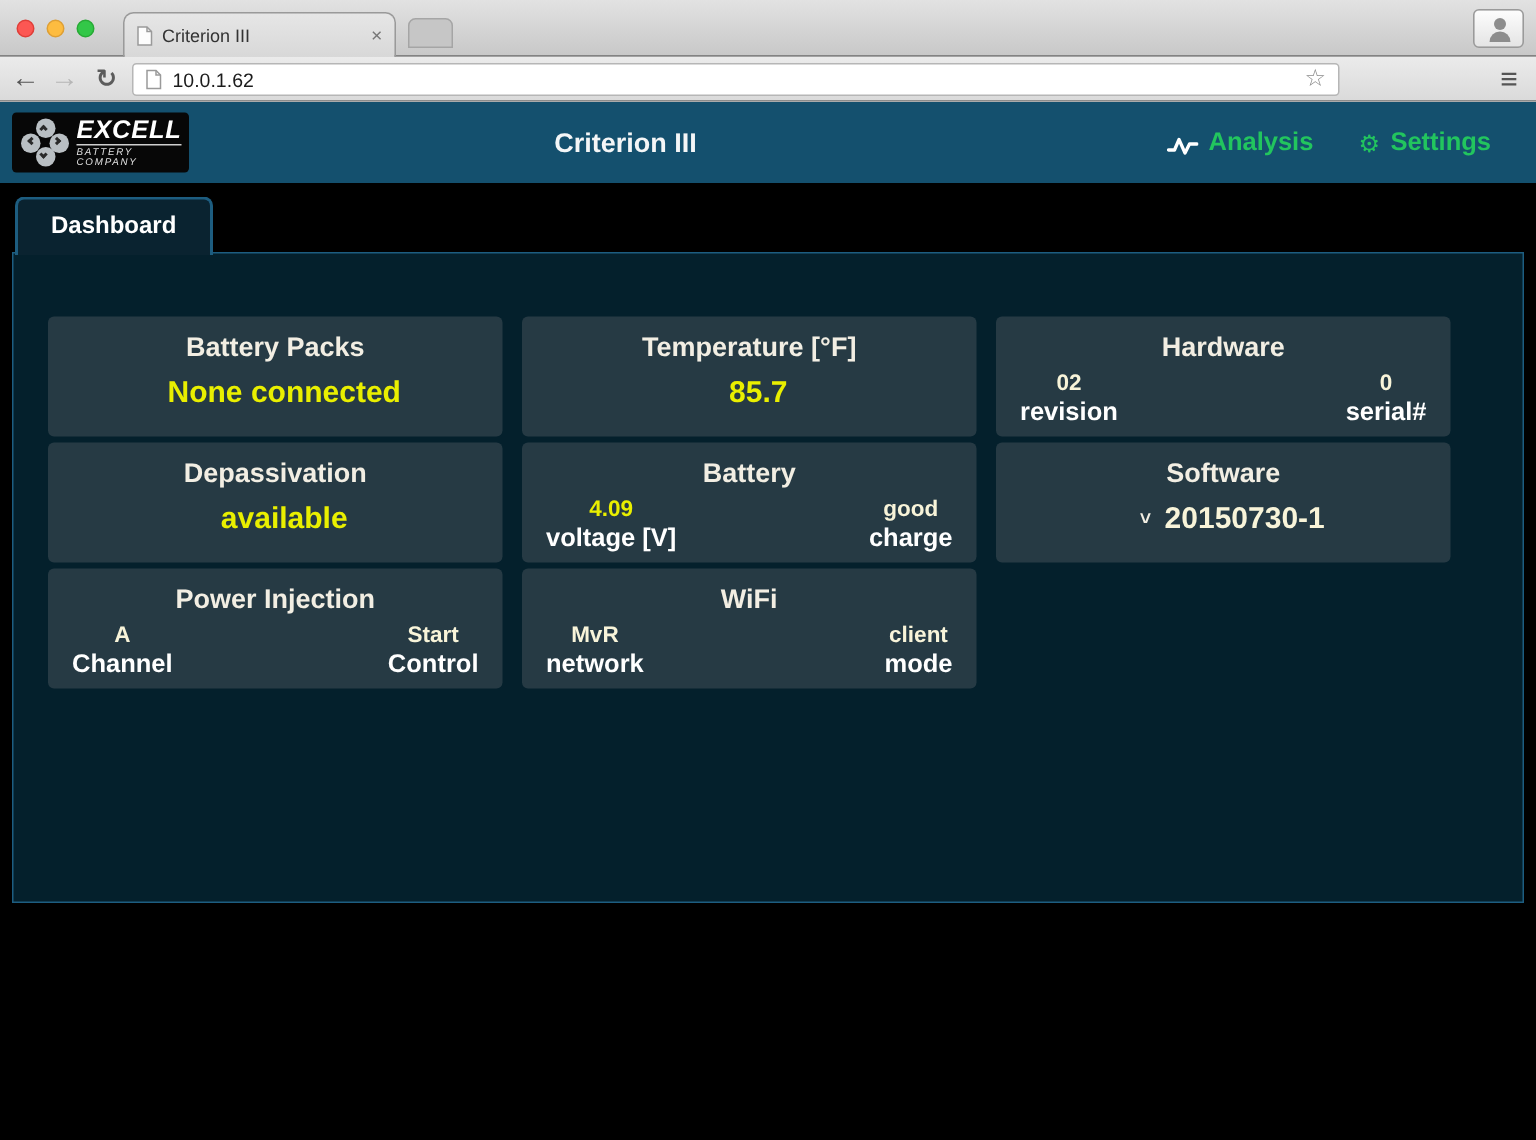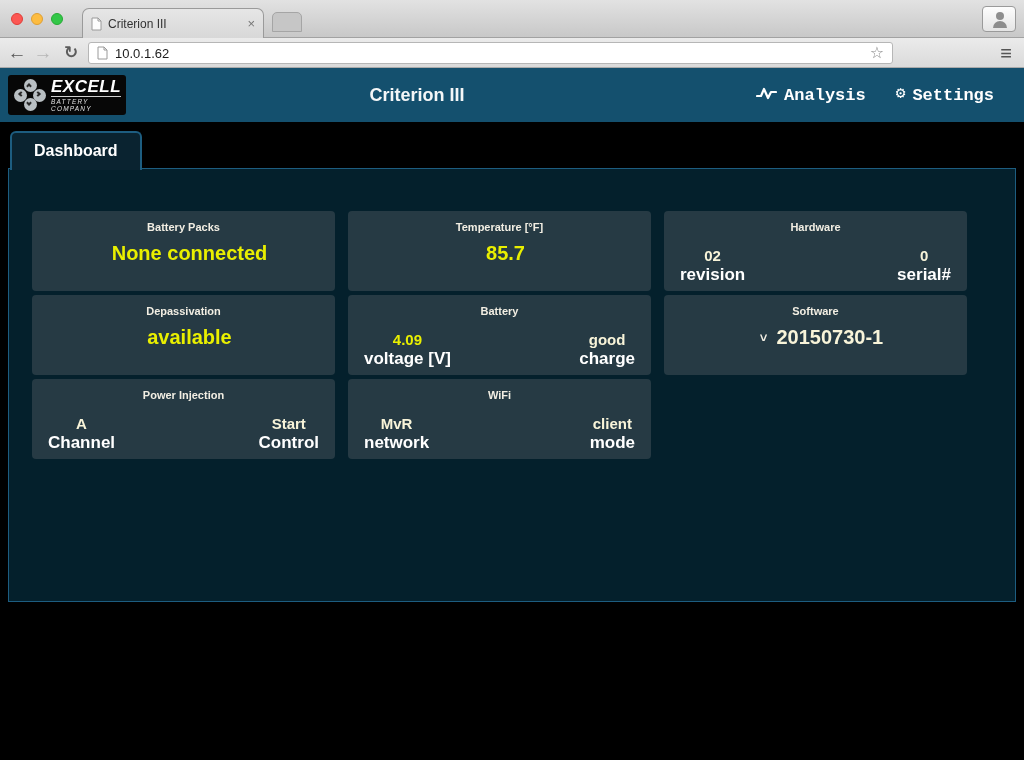--- a/index.html
+++ b/index.html
@@ -57,34 +57,34 @@
   .cl-left   { left:0; top:9.5px; }      .cl-left i   { transform:rotate(-45deg); left:4.5px;}
   .cl-right  { left:19px; top:9.5px; }   .cl-right i  { transform:rotate(135deg); left:2.5px;}
   .cl-bottom { left:9.5px; top:19px; }   .cl-bottom i { transform:rotate(225deg); top:2.5px;}
   .brand-text { margin-left:5px; color:#fff; }
   .brand-name { font-size:17px; font-weight:900; font-style:italic; letter-spacing:.5px; line-height:17px; }
   .brand-sub { font-size:6.5px; font-style:italic; letter-spacing:1.2px; color:#e0e0e0;
     border-top:1px solid #cfcfcf; margin-top:1px; padding-top:1px; }
   .nav-title { position:absolute; left:0; top:0; width:834px; height:54px; line-height:54px;
     text-align:center; color:#f4f6f7; font-size:18px; font-weight:600; }
   .nav-links { position:absolute; right:30px; top:0; height:54px; display:flex; align-items:center; gap:30px; }
-  .nav-link { display:flex; align-items:flex-start; gap:7px; color:#ffffff; font-size:17px; font-weight:bold; cursor:pointer;font-family:Liberation Mono, monospace; }
+  .nav-link { display:flex; align-items:flex-end; gap:7px; color:#22c55e; font-size:17px; font-weight:bold; cursor:pointer; }
   .gear-glyph { font-size:16px; line-height:1; }
 
   
   .content { position:absolute; top:122px; left:0; width:1024px; height:490px; background:#000; }
   .panel { position:absolute; left:8px; right:8px; top:46px; bottom:10px;
     background:var(--panel-bg,#04202c); border:1px solid var(--panel-border,#1d5d80); z-index:1; }
   .dash-tab { position:absolute; left:10px; top:9px; height:39px; z-index:2; padding:0 22px;
     background:#0a2330; border:2px solid var(--panel-border,#1d5d80); border-bottom:none;
     border-radius:6px 6px 0 0; color:#fff; font-size:16px; font-weight:bold; line-height:36px; cursor:pointer; }
   .cards { position:absolute; left:0; top:46px; width:1008px; padding:43px 0 0 32px;
     display:grid; grid-template-columns:repeat(3,303px); grid-auto-rows:80px; gap:4px 13px; z-index:2; }
   .card { background:var(--card-bg,#263a44); border-radius:4px; position:relative; color:#fff; }
-  .card-title { text-align:center; padding-top:10px; font-size:11px; font-weight:bold; color:#f2eee3; }
+  .card-title { text-align:center; padding-top:10px; font-size:18px; font-weight:bold; color:#f2eee3; }
   .val-center { text-align:center; margin-top:9px; font-size:20px; font-weight:bold; color:var(--accent-yellow,#e9ef00);padding-left:12px; }
   .val-center.cream { color:var(--value-cream,#f8f4d9); }
   .chev { font-size:13px; font-weight:bold; color:#f2eee3; margin-right:9px; vertical-align:2px; }
   .split { position:absolute; bottom:8px; text-align:center; }
   .split.l { left:16px; } .split.r { right:16px; }
   .split .big { font-size:15px; font-weight:bold; color:var(--value-cream,#f8f4d9); line-height:22px; }
   .split .big.yellow { color:var(--accent-yellow,#e9ef00); }
   .split .small { font-size:17px; font-weight:600; color:#fff; line-height:16px; }
 </style>
 </head>

